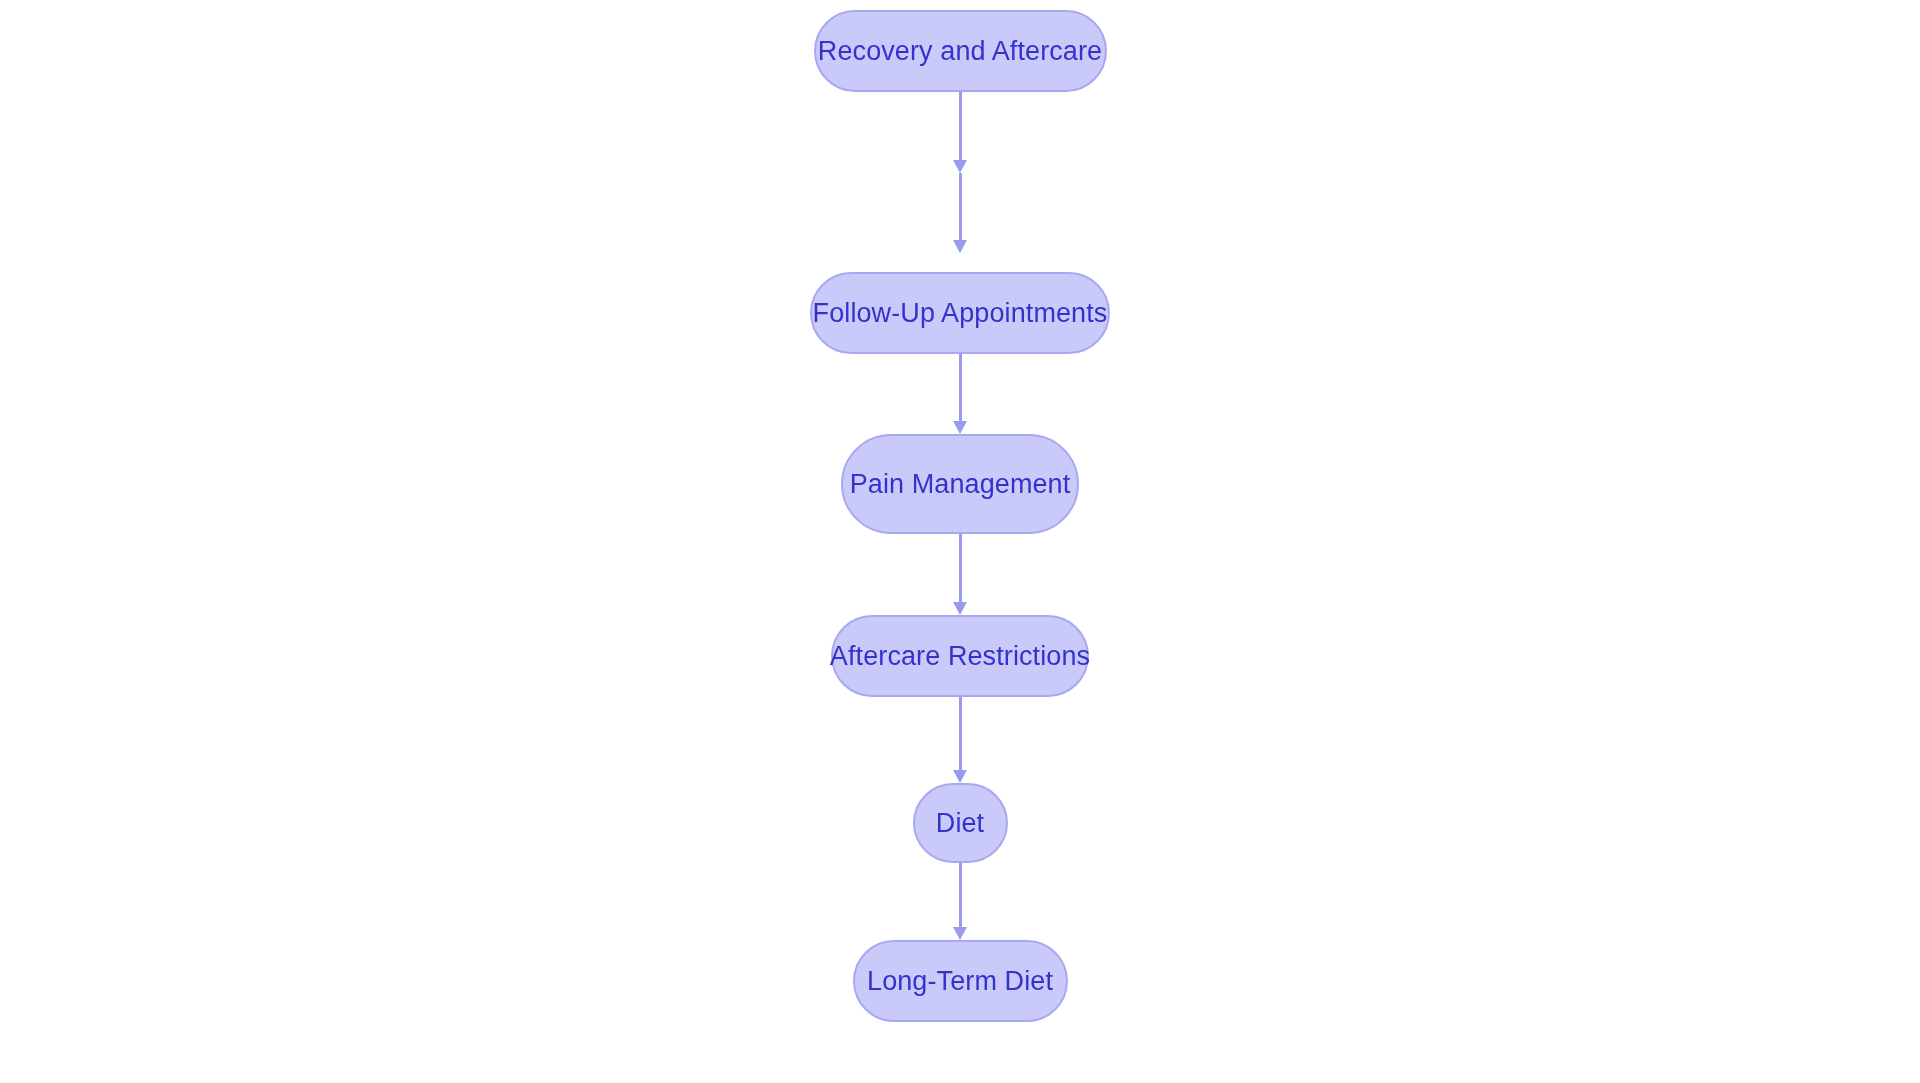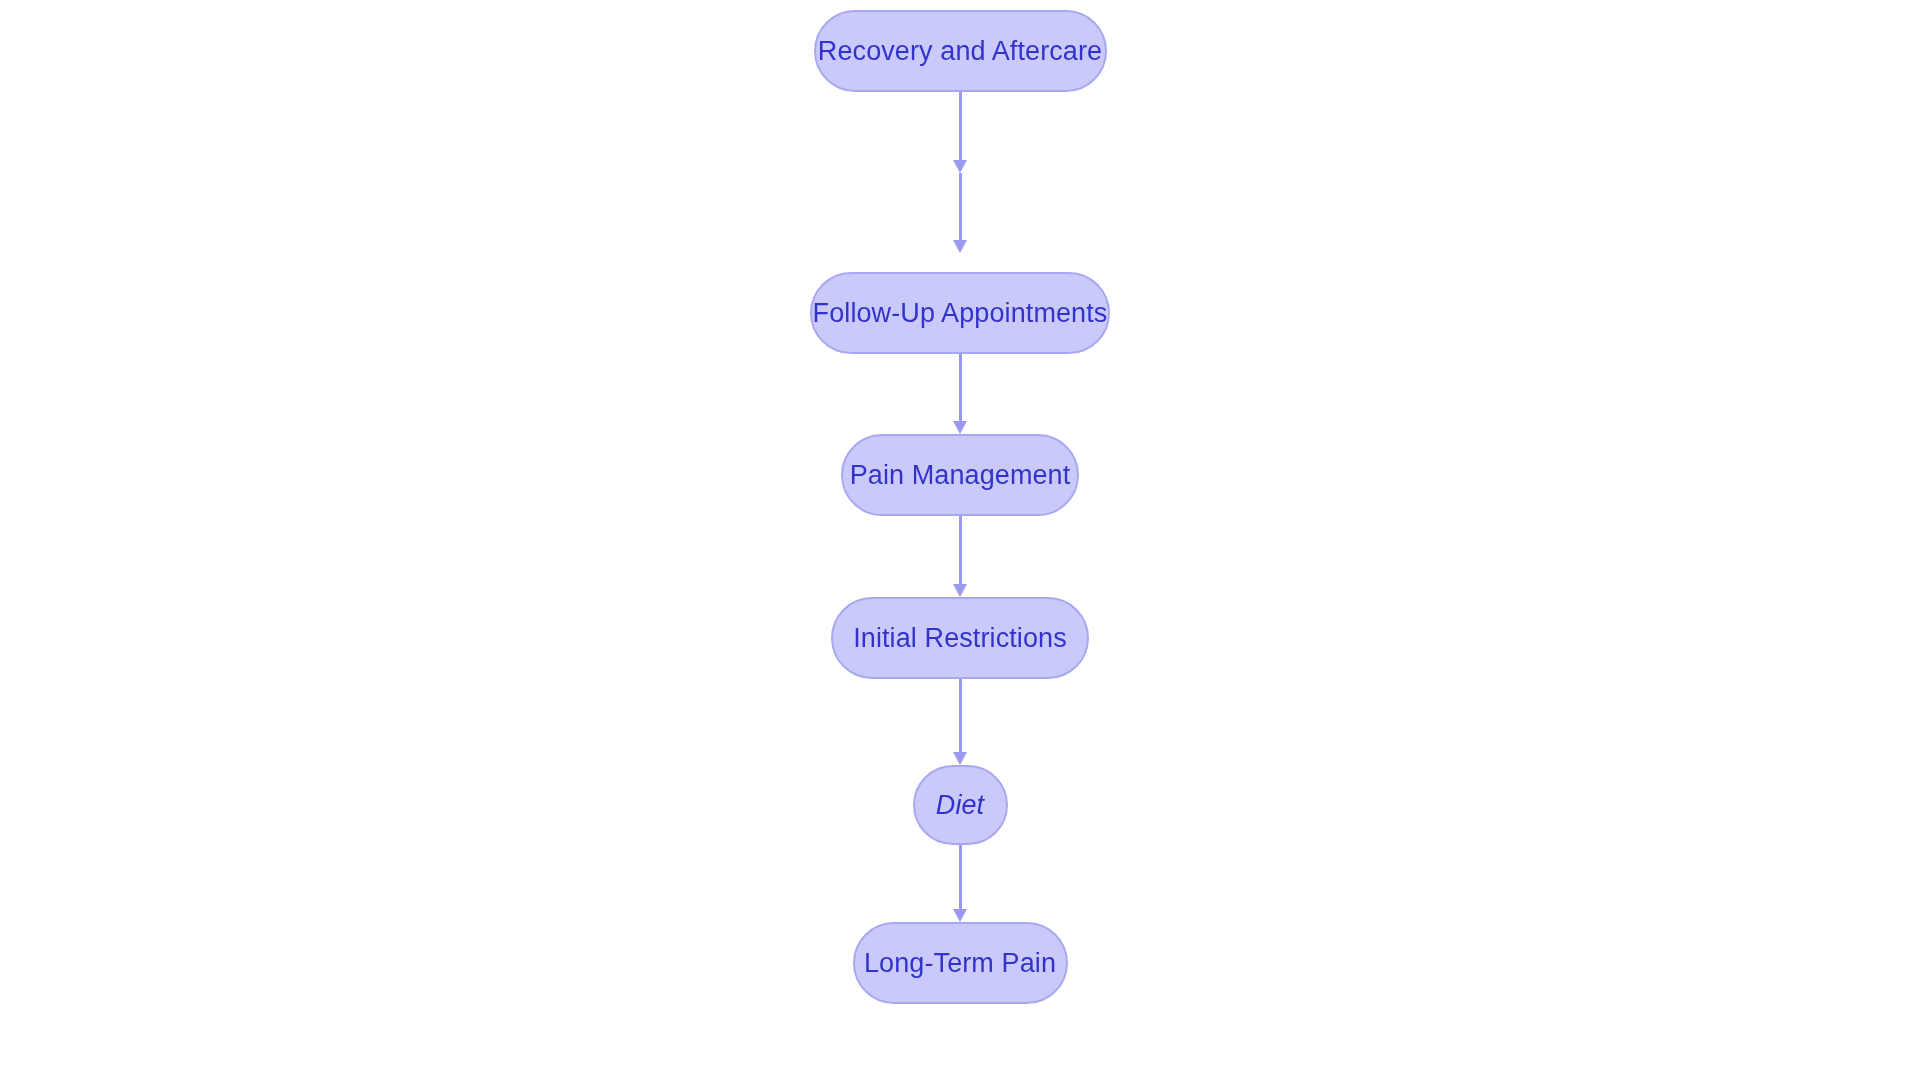--- a/index.html
+++ b/index.html
@@ -86,38 +86,38 @@
         <div class="shaft"></div>
         <div class="head"></div>
       </div>
       <div class="node" style="width: 300px; height: 82px; margin-top: 19px;">
         <span class="node-label">Follow-Up Appointments</span>
       </div>
       <div class="connector" style="height: 80px;">
         <div class="shaft"></div>
         <div class="head"></div>
       </div>
-      <div class="node" style="width: 238px; height: 82px;">
+      <div class="node" style="width: 238px; height: 100px;">
         <span class="node-label">Pain Management</span>
       </div>
       <div class="connector" style="height: 81px;">
         <div class="shaft"></div>
         <div class="head"></div>
       </div>
       <div class="node" style="width: 258px; height: 82px;">
-        <span class="node-label">Initial Restrictions</span>
+        <span class="node-label">Aftercare Restrictions</span>
       </div>
       <div class="connector" style="height: 86px;">
         <div class="shaft"></div>
         <div class="head"></div>
       </div>
-      <div class="node" style="width: 95px; height: 80px; font-style: italic;">
+      <div class="node" style="width: 95px; height: 80px;">
         <span class="node-label">Diet</span>
       </div>
       <div class="connector" style="height: 77px;">
         <div class="shaft"></div>
         <div class="head"></div>
       </div>
       <div class="node" style="width: 215px; height: 82px;">
-        <span class="node-label">Long-Term Pain</span>
+        <span class="node-label">Long-Term Diet</span>
       </div>
     </div>
 </div>
 
 </body></html>

